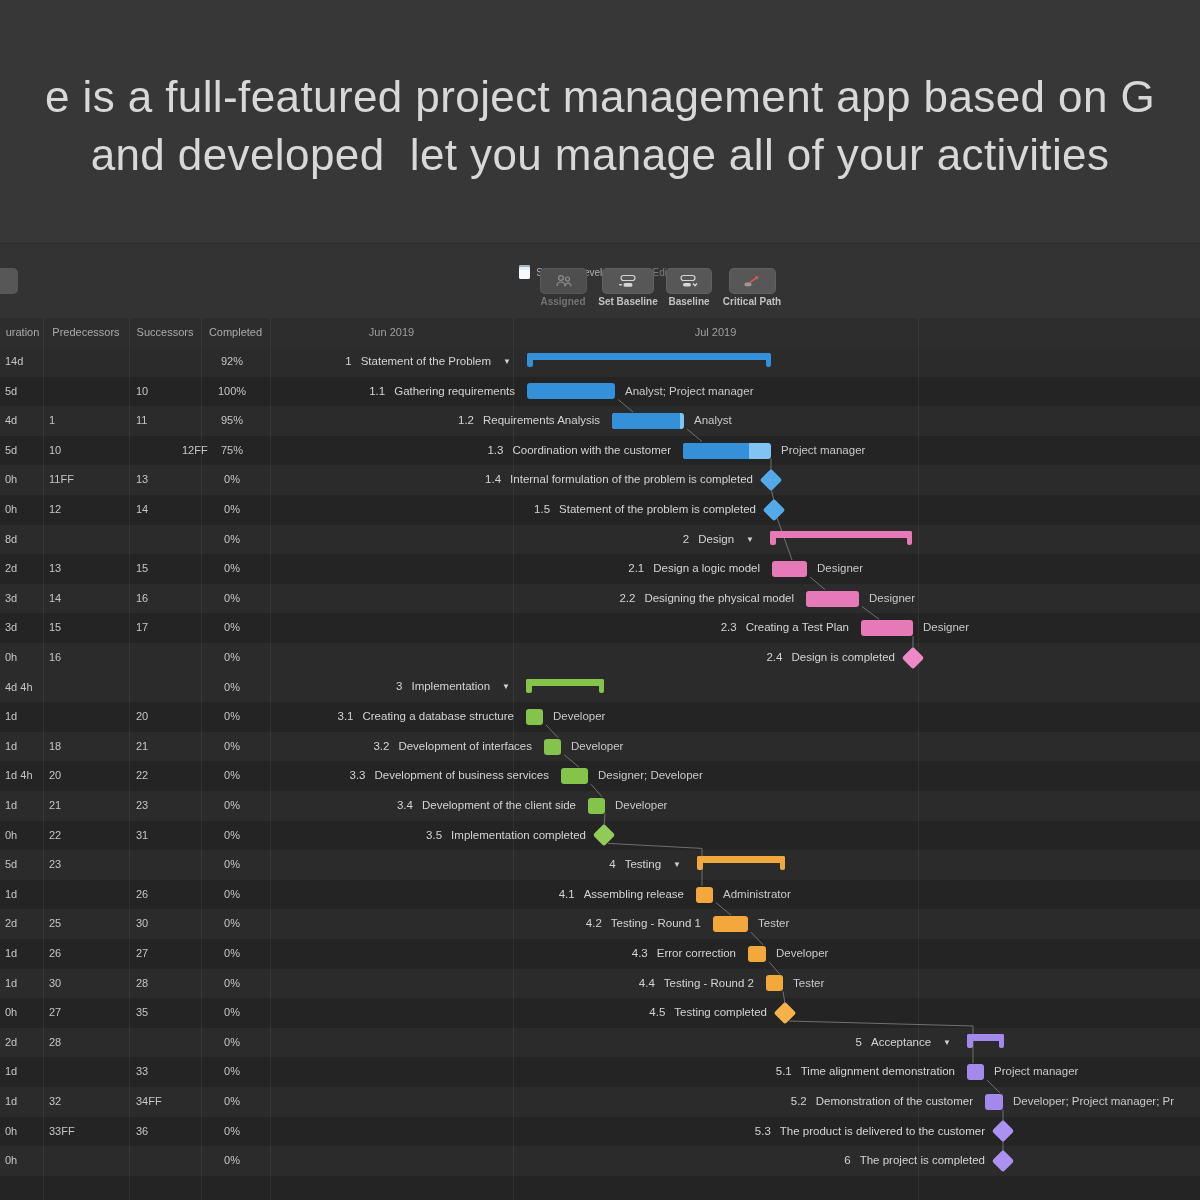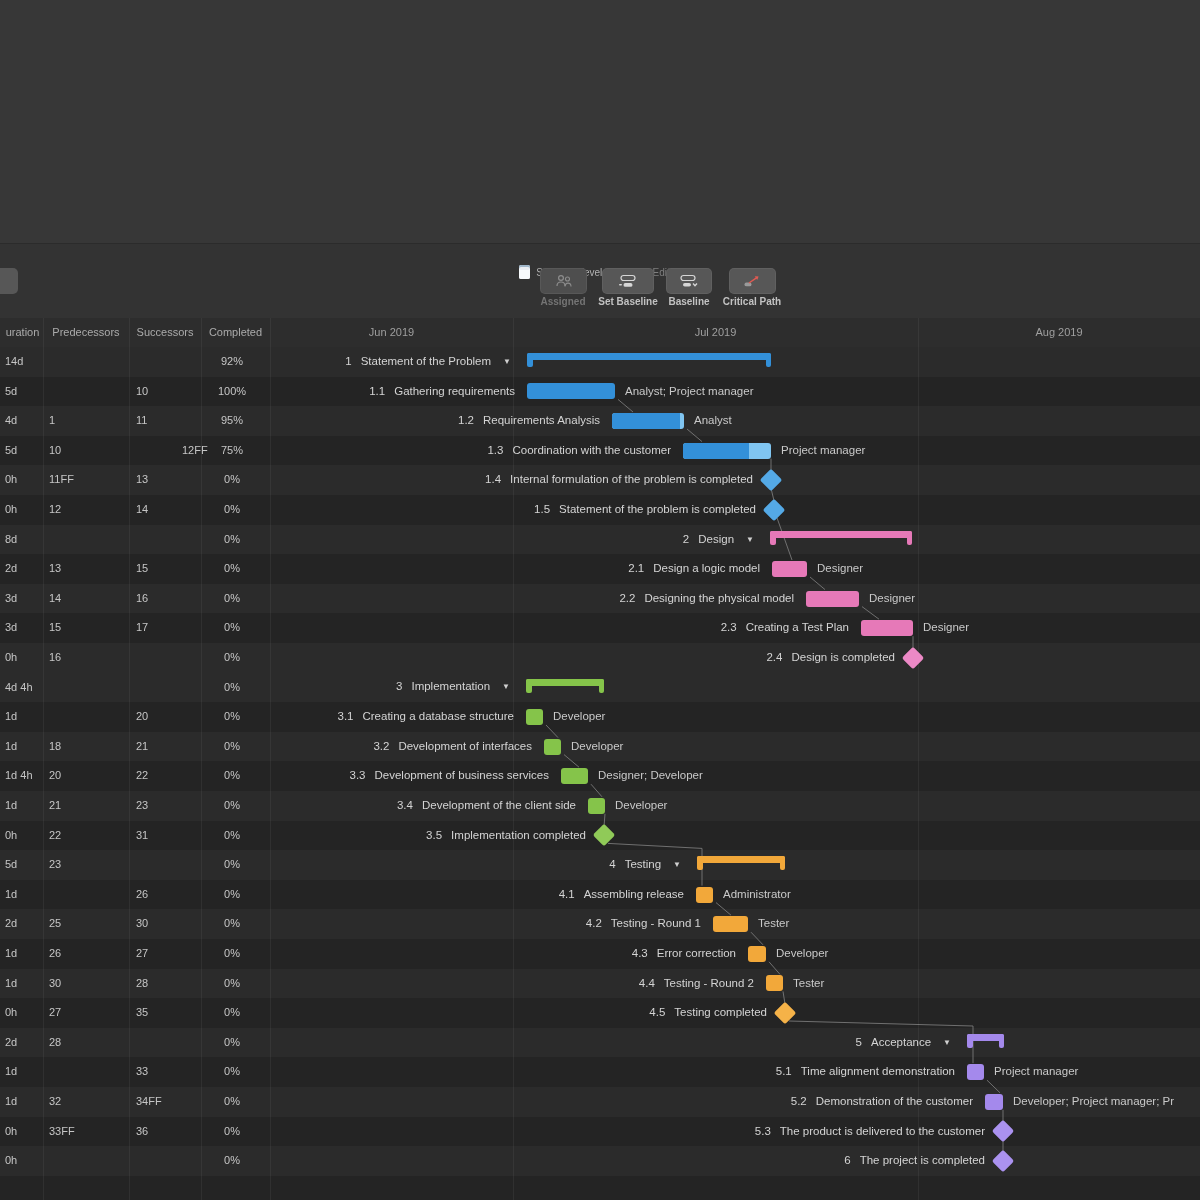--- a/index.html
+++ b/index.html
@@ -43,20 +43,22 @@
   .sumbar{position:absolute;left:0;top:0;width:100%;height:7px;border-radius:2px;}
   .hook{position:absolute;top:0;width:5.5px;height:14px;border-radius:2px;}
   .diamond{position:absolute;width:16px;height:16px;border-radius:2.5px;transform:rotate(45deg);z-index:4;}
   svg.links{position:absolute;left:0;top:0;z-index:2;}
 </style>
 </head>
 <body>
 
 <div id="app">
 
+  <div class="headline" style="top:72px;">e is a full-featured project management app based on G</div>
+  <div class="headline" style="top:130px;">and developed  let you manage all of your activities</div>
 
   <div class="chrome">
     <div class="titlebar">
       <span class="doc-icon"></span>
       <span>Software development</span>
       <span class="edited">— Edited</span>
     </div>
 
     <div class="partial-btn"></div>
 
@@ -98,21 +100,20 @@
     <div class="tlabel" style="left:752px;">Critical Path</div>
   </div>
 
   <div class="thead">
     <div class="hcell" style="left:2px;width:41px;overflow:hidden;">uration</div>
     <div class="hcell" style="left:43px;width:86px;">Predecessors</div>
     <div class="hcell" style="left:129px;width:72px;">Successors</div>
     <div class="hcell" style="left:201px;width:69px;">Completed</div>
     <div class="hcell" style="left:270px;width:243px;color:#9f9f9f;">Jun 2019</div>
     <div class="hcell" style="left:513px;width:405px;color:#9f9f9f;">Jul 2019</div>
-    <div class="hcell" style="left:918px;width:282px;color:#9f9f9f;">Aug 2019</div>
   </div>
 
   <div id="rows-layer">
       <div class="grow" style="top: 347px; height: 29.6px; background: rgb(43, 43, 43);"></div>
       <div class="cell" style="top: 347px; height: 29.6px; line-height: 29.6px; left: 5px; width: 38px; text-align: left;">14d</div>
       <div class="cell" style="top: 347px; height: 29.6px; line-height: 29.6px; left: 49px; width: 76px; text-align: left;"></div>
       <div class="cell" style="top: 347px; height: 29.6px; line-height: 29.6px; left: 136px; width: 62px; text-align: left;"></div>
       <div class="cell" style="top: 347px; height: 29.6px; line-height: 29.6px; left: 201px; width: 62px; text-align: center;">92%</div>
       <div class="tasklabel" style="top: 347px; height: 29.6px; line-height: 29.6px; right: 689px;"><span class="wbs">1</span><span>Statement of the Problem</span><span class="tri">▼</span></div>
       <div class="sumwrap" style="left: 527px; width: 244px; top: 353px;">

